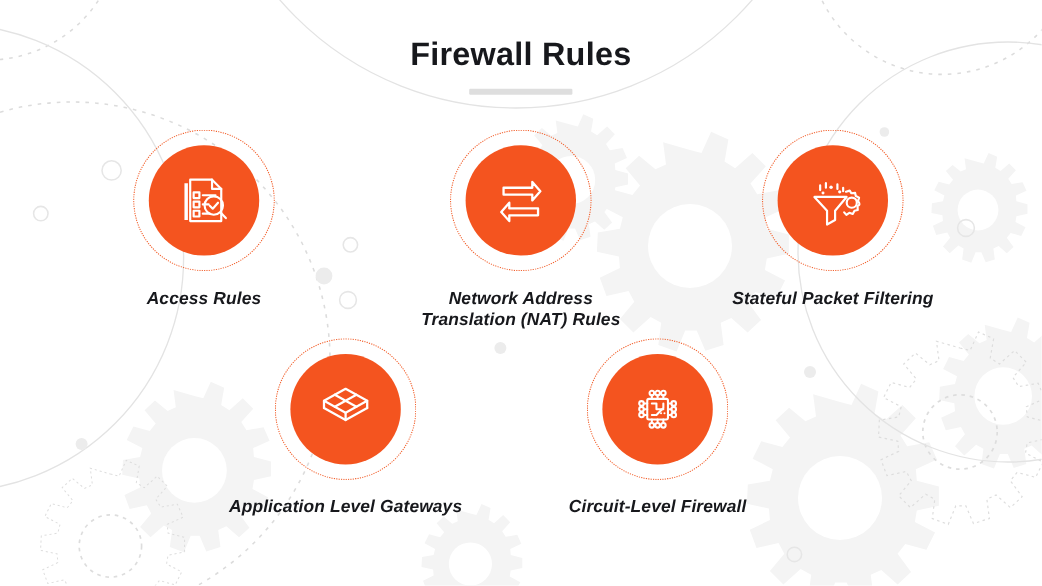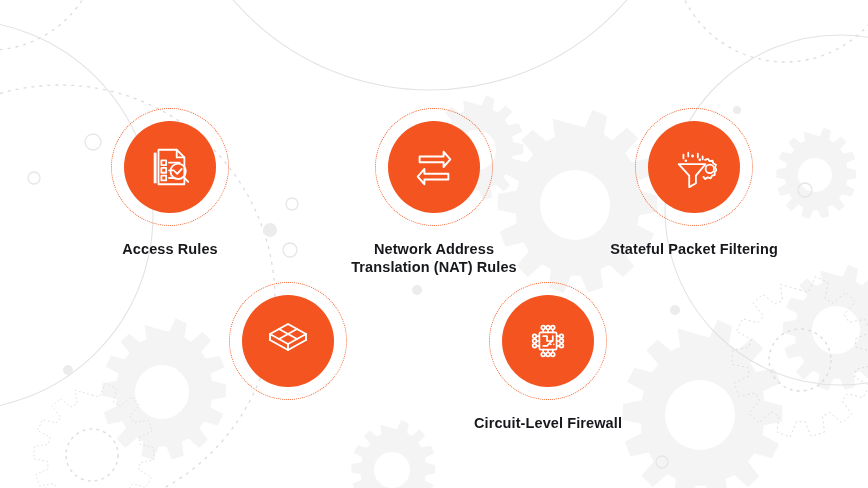--- a/index.html
+++ b/index.html
@@ -85,20 +85,21 @@
     justify-content: center;
   }
   .disc svg { display: block; }
   .node-label {
     margin-top: 14px;
     font-size: 14.5px;
     font-weight: bold;
     color: #17181c;
     line-height: 18px;
     letter-spacing: 0.1px;
+    font-style: italic;
   }
 </style>
 </head>
 <body>
 
 <div id="slide">
 
   <svg class="bg-layer" viewBox="0 0 868 488" xmlns="http://www.w3.org/2000/svg">
     <defs>
 
@@ -183,20 +184,24 @@
 
     <g fill="#ececec">
       <circle cx="270" cy="230" r="7"></circle>
       <circle cx="417" cy="290" r="5"></circle>
       <circle cx="675" cy="310" r="5"></circle>
       <circle cx="68" cy="370" r="5"></circle>
       <circle cx="737" cy="110" r="4"></circle>
     </g>
   </svg>
 
+  <div class="title-wrap">
+    <h1 class="title">Firewall Rules</h1>
+    <div class="title-rule"></div>
+  </div>
 
   <div class="node" style="left:70px; top:108px;">
     <div class="badge">
       <div class="dot-ring"></div>
       <div class="disc">
         <svg width="46" height="46" viewBox="0 0 48 48" fill="none" stroke="#ffffff" stroke-width="1.9" stroke-linecap="round" stroke-linejoin="round">
           <path d="M7 9 h3 v32 h-3 z" fill="#ffffff" stroke="none"></path>
           <path d="M12 6 h19 l8 8 v28 h-27 z"></path>
           <path d="M31 6 v8 h8"></path>
           <rect x="15" y="17" width="5" height="5"></rect>
@@ -253,20 +258,21 @@
       <div class="disc">
         <svg width="48" height="48" viewBox="0 0 48 48" fill="none" stroke="#ffffff" stroke-width="1.9" stroke-linecap="round" stroke-linejoin="round">
           <path d="M24 7 L42 17 L24 27 L6 17 Z"></path>
           <path d="M6 23 L24 33 L42 23"></path>
           <path d="M6 17 v6 M42 17 v6 M24 27 v6"></path>
           <path d="M15 12 L33 22 M33 12 L15 22"></path>
           <path d="M24 7 L24 27" opacity="0"></path>
         </svg>
       </div>
     </div>
+    <div class="node-label">Application Level Gateways</div>
   </div>
 
   <div class="node" style="left:448px; top:282px;">
     <div class="badge">
       <div class="dot-ring"></div>
       <div class="disc">
         <svg width="46" height="46" viewBox="0 0 48 48" fill="none" stroke="#ffffff" stroke-width="1.8" stroke-linecap="round" stroke-linejoin="round">
           <rect x="15" y="15" width="18" height="18" rx="1.5"></rect>
           <path d="M19 19 h4 v5 h6"></path>
           <path d="M29 19 v4 l-6 6"></path>

